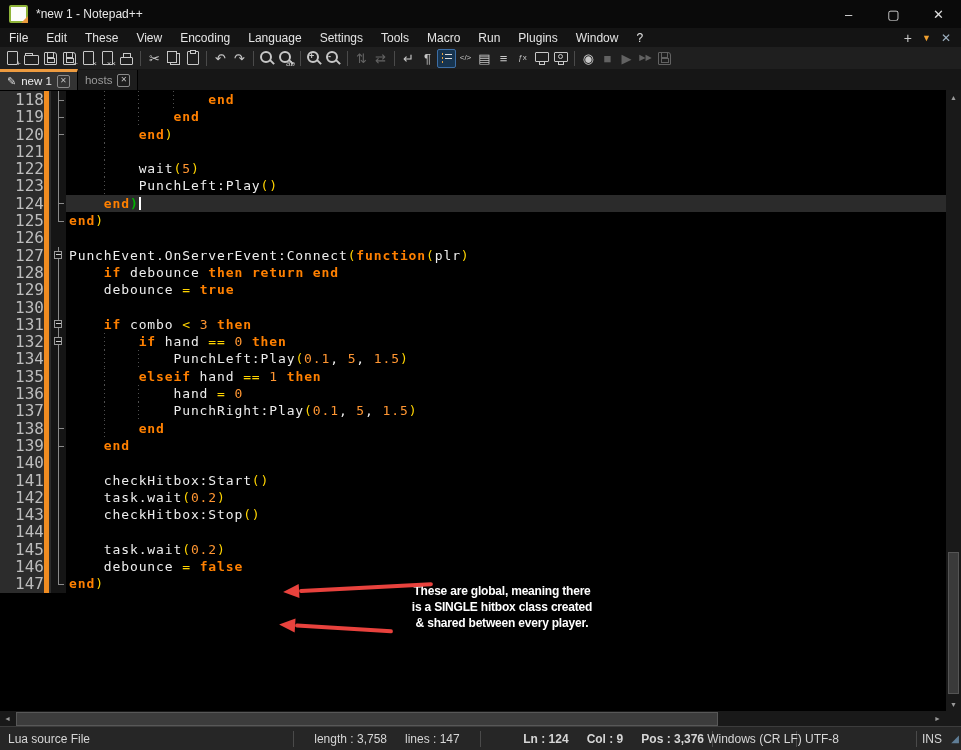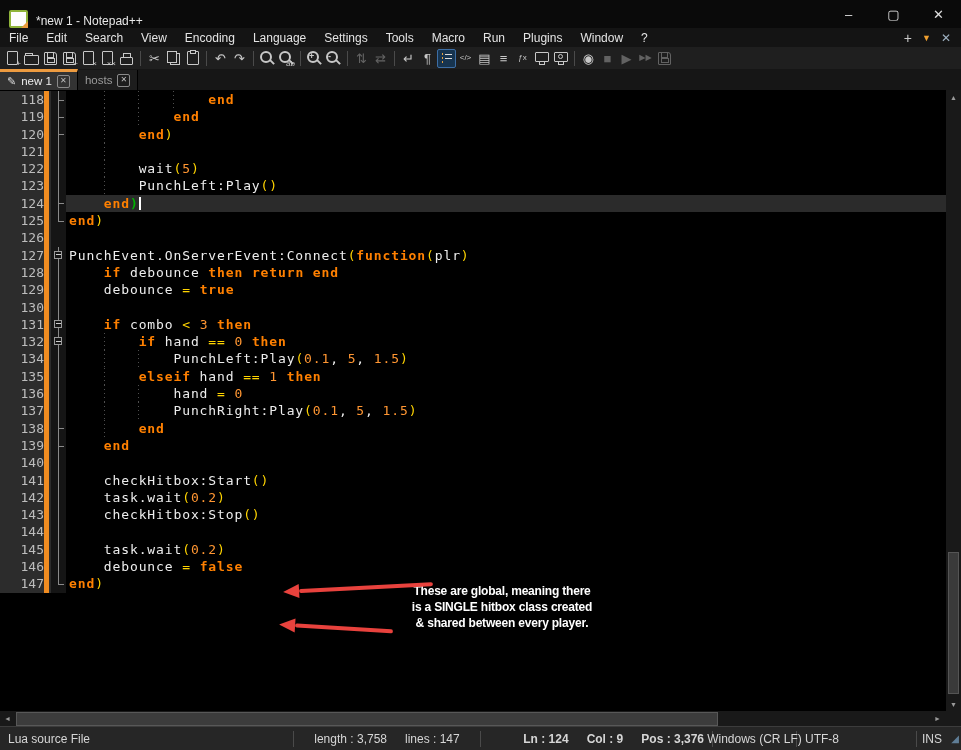--- a/index.html
+++ b/index.html
@@ -1,20 +1,20 @@
 <!DOCTYPE html>
 <html><head>
 <meta charset="utf-8">
 <style>
   html,body{margin:0;padding:0;background:#000;}
   #app{position:relative;width:961px;height:750px;background:#000;overflow:hidden;
        font-family:"Liberation Sans",sans-serif;-webkit-font-smoothing:antialiased;}
   
   #titlebar{position:absolute;left:0;top:0;width:961px;height:28px;background:#0a0a0a;
-            display:flex;align-items:flex-end;color:#e8e8e8;font-size:12px;}
+            display:flex;align-items:center;color:#e8e8e8;font-size:12px;}
   #npp-icon{width:15px;height:14px;margin:0 8px 0 9px;background:#fdfdfd;border:2px solid #8fb43a;
             border-radius:2px;position:relative;}
   #npp-icon:after{content:"";position:absolute;right:-2px;bottom:-2px;width:0;height:0;
             border-left:7px solid transparent;border-bottom:7px solid #e89a3c;}
   #title-text{flex:1;}
   .winbtn{width:45px;height:28px;display:flex;align-items:center;justify-content:center;
           color:#e0e0e0;font-size:13px;}
   
   #menubar{position:absolute;left:0;top:28px;width:961px;height:19px;background:#141414;
            display:flex;align-items:center;color:#e4e4e4;font-size:12px;}
@@ -64,21 +64,21 @@
        background:#1d1d1d;border-right:1px solid #000;box-sizing:border-box;gap:5px;}
   .tab.active{background:#333333;color:#ececec;border-top:3px solid #ed9b40;height:21px;}
   .tab .pencil{color:#d8d8d8;font-size:11px;}
   .tab .closebox{width:11px;height:11px;border:1px solid #8a8a8a;border-radius:2px;font-size:8px;
        color:#bdbdbd;display:flex;align-items:center;justify-content:center;line-height:1;}
   
   #editor{position:absolute;left:0;top:90px;width:961px;height:621px;background:#000;}
   #lines{position:absolute;left:0;top:1px;width:946px;}
   .row{display:flex;height:17.3px;align-items:stretch;}
   .lnum{width:44px;background:#2c2c2c;color:#bdbdbd;font-family:"DejaVu Sans Mono",monospace;
-        font-size:13px;text-align:right;padding-right:0;box-sizing:border-box;line-height:17.3px;flex:none;}
+        font-size:16px;text-align:right;padding-right:0;box-sizing:border-box;line-height:17.3px;flex:none;}
   .chg{width:5px;background:#f08c21;flex:none;}
   .chg2{width:2px;background:#2c2c2c;flex:none;}
   .fold{width:15px;background:#151515;position:relative;flex:none;}
   .fold .fv{position:absolute;left:7px;top:0;bottom:0;width:1px;background:#8a8a8a;}
   .fold .fv.half{bottom:50%;}
   .fold .fh{position:absolute;left:7px;top:50%;width:6px;height:1px;background:#8a8a8a;}
   .fold .fbox{position:absolute;left:3px;top:4px;width:8px;height:8px;border:1px solid #9a9a9a;
         background:#151515 no-repeat center/5px 1px linear-gradient(#cfcfcf,#cfcfcf);box-sizing:border-box;}
   .code{flex:1;position:relative;font-family:"DejaVu Sans Mono",monospace;font-size:13px;
         letter-spacing:0.88px;line-height:17.3px;white-space:pre;color:#ededed;padding-left:3px;}
@@ -136,21 +136,21 @@
         <div class="winbtn">–</div>
         <div class="winbtn">▢</div>
         <div class="winbtn">✕</div>
       </div>
   </div>
 
   <div id="menubar">
     <div id="menu-items" style="display:flex;">
         <div class="menu-item">File</div>
         <div class="menu-item">Edit</div>
-        <div class="menu-item">Search</div>
+        <div class="menu-item">These</div>
         <div class="menu-item">View</div>
         <div class="menu-item">Encoding</div>
         <div class="menu-item">Language</div>
         <div class="menu-item">Settings</div>
         <div class="menu-item">Tools</div>
         <div class="menu-item">Macro</div>
         <div class="menu-item">Run</div>
         <div class="menu-item">Plugins</div>
         <div class="menu-item">Window</div>
         <div class="menu-item">?</div>

